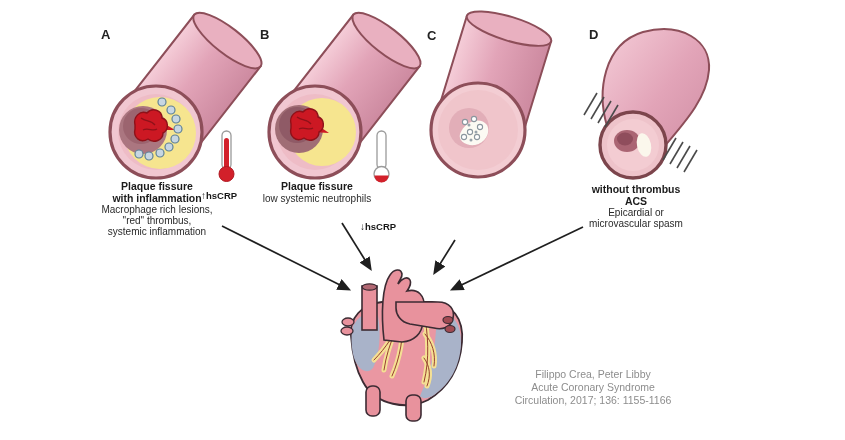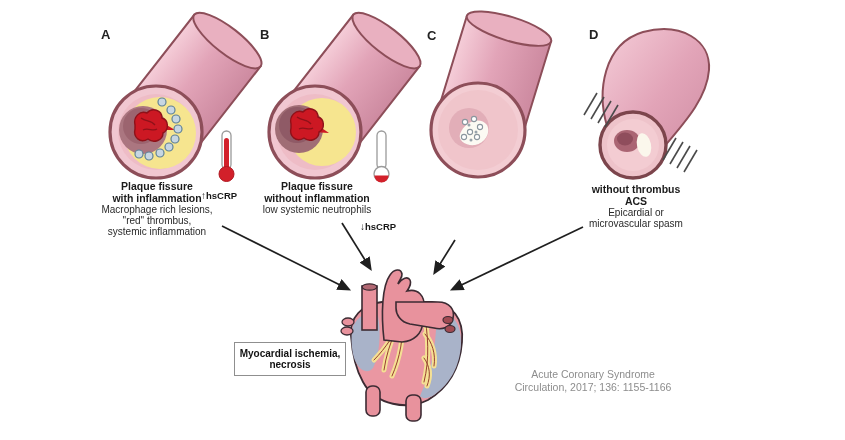--- a/index.html
+++ b/index.html
@@ -165,21 +165,20 @@
 
   <div class="cap" style="left:77px;top:181px;">
     <div class="cap-b">Plaque fissure</div>
     <div class="cap-b">with inflammation</div>
     <div class="cap-i">Macrophage rich lesions,</div>
     <div class="cap-i">"red" thrombus,</div>
     <div class="cap-i">systemic inflammation</div>
   </div>
   <div class="cap" style="left:237px;top:181px;">
     <div class="cap-b">Plaque fissure</div>
-    <div class="cap-b">without inflammation</div>
     <div class="cap-i">low systemic neutrophils</div>
   </div>
   <div class="cap" style="left:556px;top:184px;">
     <div class="cap-b">without thrombus</div>
     <div class="cap-b">ACS</div>
     <div class="cap-i">Epicardial or</div>
     <div class="cap-i">microvascular spasm</div>
   </div>
 
   <svg class="abs" style="left:0;top:0;" width="845" height="440" viewBox="0 0 845 440">
@@ -233,23 +232,20 @@
     </g>
     <g fill="#a14a52" stroke="#3c2b33" stroke-width="1.2">
       <ellipse cx="110" cy="62" rx="5" ry="3.5"></ellipse>
         <ellipse cx="112" cy="71" rx="5" ry="3.5"></ellipse>
     </g>
 
     <rect x="28" y="128" width="14" height="30" rx="6" fill="#e8929d" stroke="#3c2b33" stroke-width="1.6"></rect>
     <rect x="68" y="137" width="15" height="26" rx="6" fill="#e8929d" stroke="#3c2b33" stroke-width="1.6"></rect>
   </svg>
 
-  <div class="obox">
-    <div>Myocardial ischemia,</div>
-    <div>necrosis</div>
-  </div>
 
   <div class="cite">
+    <div>Filippo Crea, Peter Libby</div>
     <div>Acute Coronary Syndrome</div>
     <div>Circulation, 2017; 136: 1155-1166</div>
   </div>
 
 </div>
 
 </body></html>

